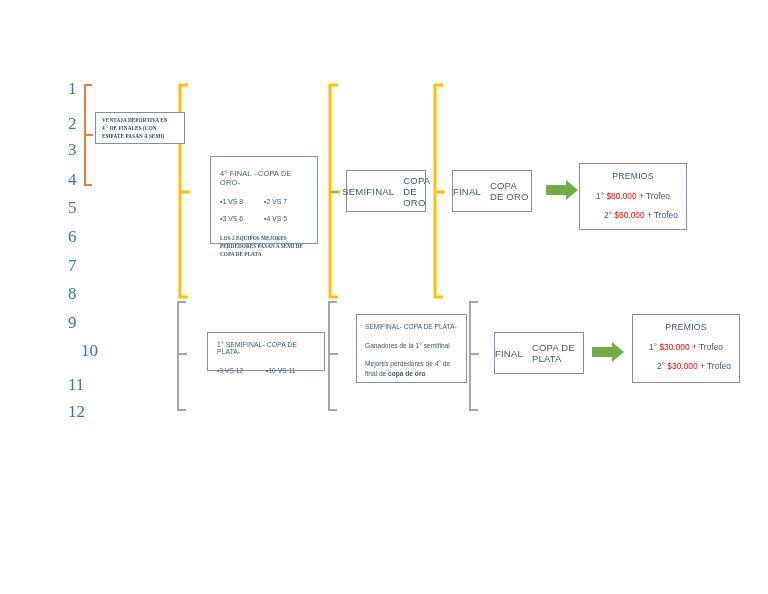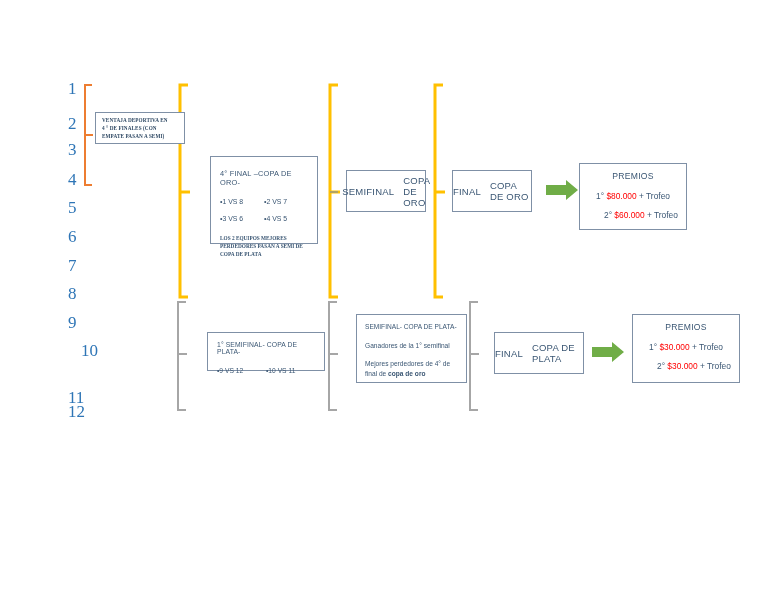--- a/index.html
+++ b/index.html
@@ -155,21 +155,21 @@
   <div class="seed" style="left:68px; top:80px;">1</div>
   <div class="seed" style="left:68px; top:115px;">2</div>
   <div class="seed" style="left:68px; top:141px;">3</div>
   <div class="seed" style="left:68px; top:171px;">4</div>
   <div class="seed" style="left:68px; top:199px;">5</div>
   <div class="seed" style="left:68px; top:228px;">6</div>
   <div class="seed" style="left:68px; top:257px;">7</div>
   <div class="seed" style="left:68px; top:285px;">8</div>
   <div class="seed" style="left:68px; top:314px;">9</div>
   <div class="seed" style="left:81px; top:342px;">10</div>
-  <div class="seed" style="left:68px; top:389px;">11</div>
+  <div class="seed" style="left:68px; top:376px;">11</div>
   <div class="seed" style="left:68px; top:403px;">12</div>
 
   <svg class="overlay" viewBox="0 0 768 594">
 
     <g stroke="#ED7D31" stroke-width="2" fill="none">
       <path d="M 92 85 L 85 85 L 85 185 L 92 185"></path>
       <path d="M 85 135 L 93 135"></path>
     </g>
 
     <g stroke="#FFC000" stroke-width="3" fill="none">

